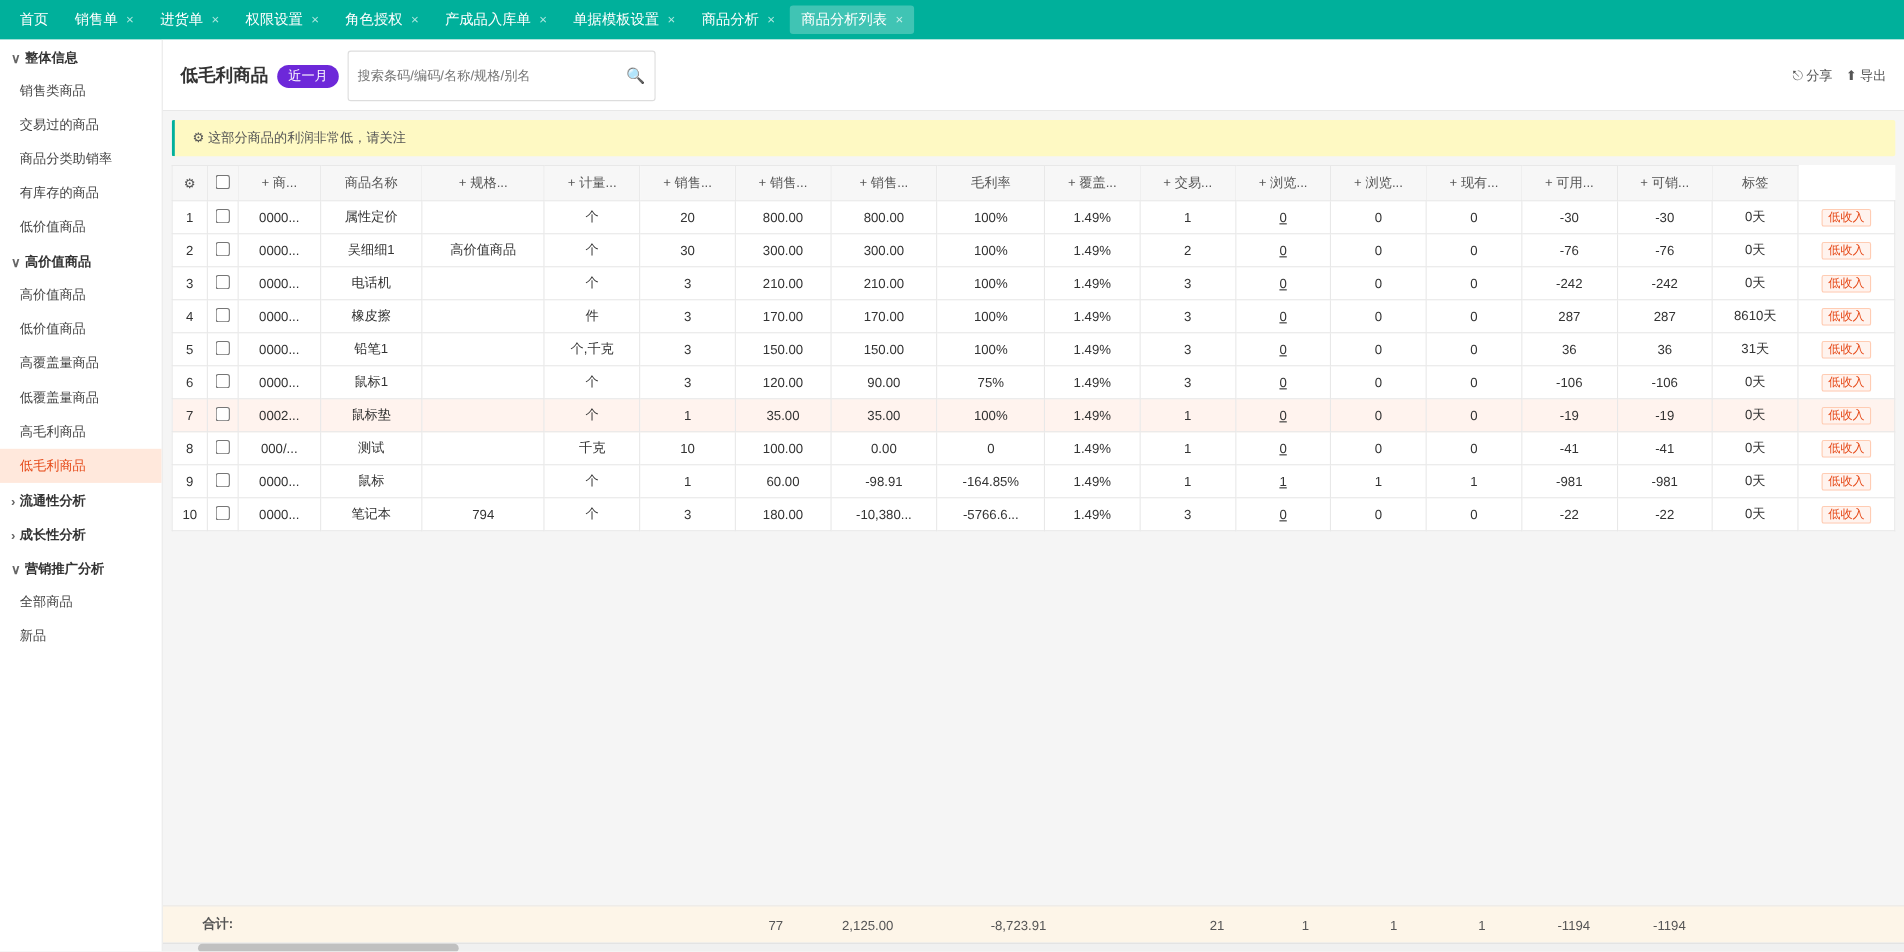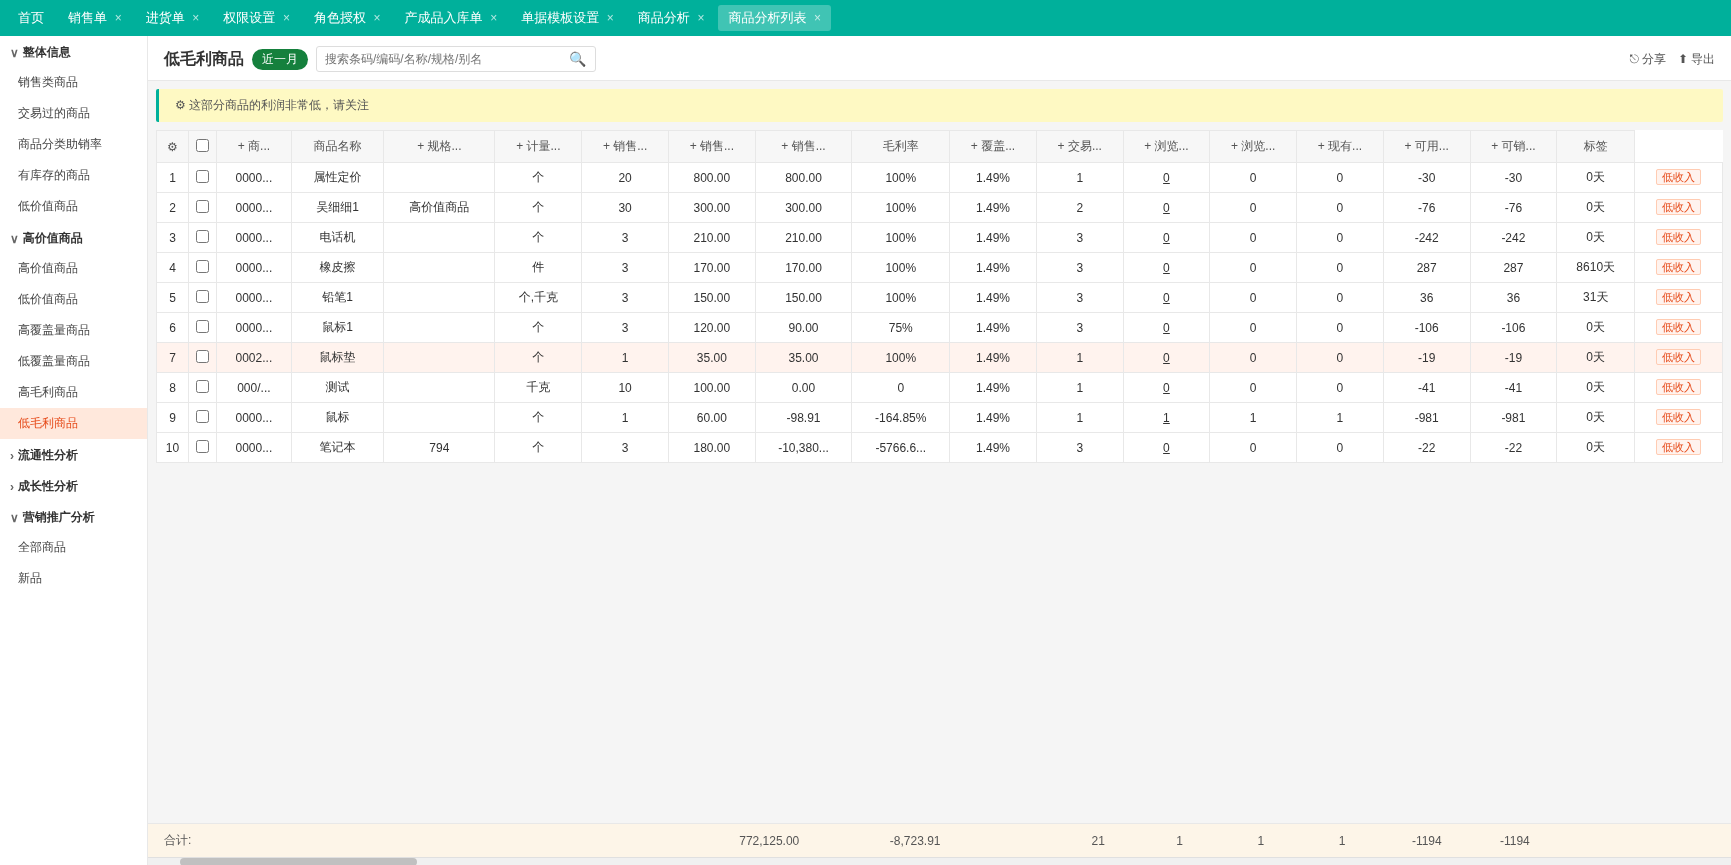--- a/index.html
+++ b/index.html
@@ -74,34 +74,34 @@
       align-items: center;
       gap: 8px;
       border-bottom: 1px solid #e8e8e8;
     }
     .page-title {
       font-size: 16px;
       font-weight: bold;
       color: #333;
     }
     .filter-btn {
-      background: #15803d;
+      background: #6d28d9;
       color: #fff;
       border: none;
       border-radius: 12px;
       padding: 2px 10px;
       cursor: pointer;
       font-size: 12px;
     }
     .search-box {
       display: flex;
       align-items: center;
       border: 1px solid #ddd;
       border-radius: 3px;
-      padding: 4px 8px;
+      padding: 14px 8px;
       background: #fff;
       flex: 1;
       max-width: 280px;
     }
     .search-box input {
       border: none;
       outline: none;
       font-size: 12px;
       color: #999;
       width: 100%;
@@ -181,21 +181,21 @@
     
     .footer-total {
       background: #fdf5e8;
       border-top: 1px solid #e8e8e8;
       padding: 8px 16px;
       display: flex;
       align-items: center;
       font-size: 12px;
       color: #555;
     }
-    .footer-total .total-label { font-weight: normal; min-width: 60px; }
+    .footer-total .total-label { font-weight: bold; min-width: 60px; margin-left: 20px; }
 
     
     .pagination-bar {
       background: #fff;
       border-top: 1px solid #e8e8e8;
       padding: 6px 16px;
       display: flex;
       align-items: center;
       justify-content: flex-end;
       gap: 8px;
@@ -565,21 +565,21 @@
       <span class="total-label">合计:</span>
       <table style="width:100%; border-collapse:collapse; font-size:12px;">
         <tbody>
             <tr>
           <td style="width:32px;"></td>
           <td style="width:28px;"></td>
           <td style="width:70px;"></td>
           <td style="width:90px;"></td>
           <td style="width:55px;"></td>
           <td style="width:65px;"></td>
-          <td style="width:50px; text-align:right;">77</td>
+          <td style="width:50px; text-align:left;">77</td>
           <td style="width:80px; text-align:left;">2,125.00</td>
           <td style="width:80px; text-align:center;">-8,723.91</td>
           <td style="width:65px;"></td>
           <td style="width:60px; text-align:center;">21</td>
           <td style="width:60px; text-align:center;">1</td>
           <td style="width:60px; text-align:center;">1</td>
           <td style="width:60px; text-align:center;">1</td>
           <td style="width:65px; text-align:center;">-1194</td>
           <td style="width:65px; text-align:center;">-1194</td>
           <td style="width:60px;"></td>

